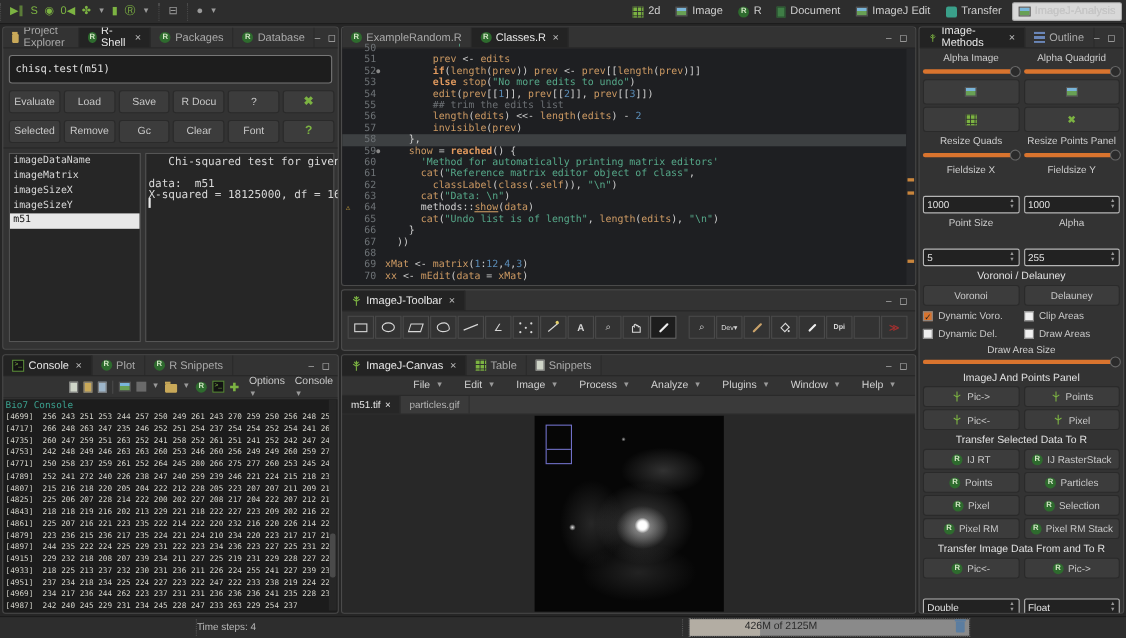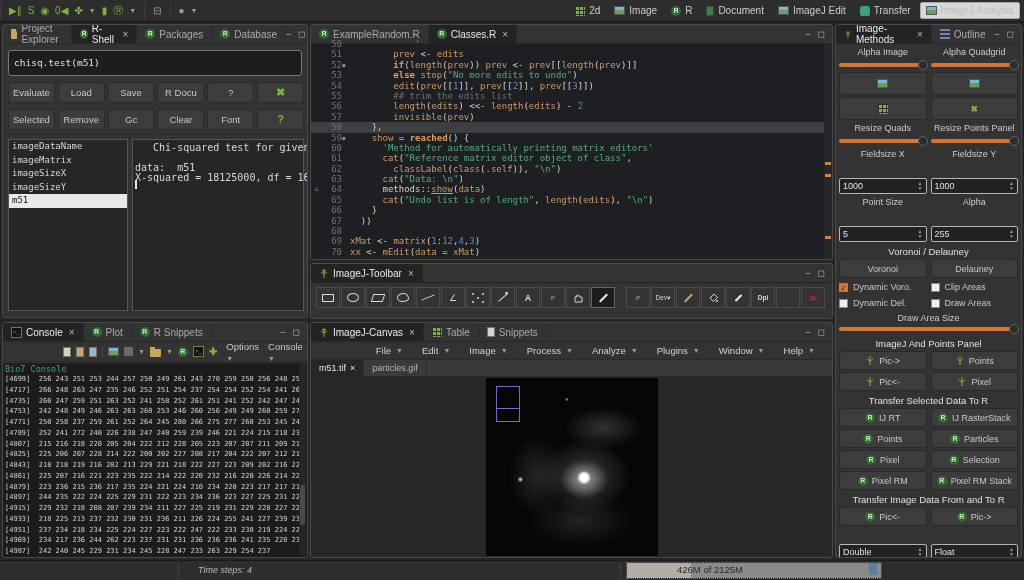--- a/index.html
+++ b/index.html
@@ -162,21 +162,21 @@
   .mtext { height:16px; background:#222; border:1px solid #b5b5b5; border-radius:2px; color:#e2e2e2;
     font-size:9px; display:flex; align-items:center; padding:0 3px; }
   .chk { display:flex; align-items:center; gap:5px; color:#c9c9c9; font-size:9px; height:14px; }
   .chk .box { width:9px; height:9px; background:#f0f0f0; border:1px solid #888; flex:none; }
   .chk.checked .box { background:#d9742e; }
   .chk.checked .box::after { content:"✓"; color:#222; font-size:8px; line-height:9px; display:block; text-align:center; }
 
   
   #statusbar { position:absolute; left:0; top:560px; width:1024px; height:20px; background:#2d2d2d;
     border-top:1px solid #1b1b1b; }
-  #timesteps { position:absolute; left:198px; top:4px; color:#b9b9b9; font-size:9px;font-style:italic; }
+  #timesteps { position:absolute; left:179px; top:4px; color:#b9b9b9; font-size:9px; }
   #ts-sep1 { position:absolute; left:178px; top:2px; bottom:2px; border-left:1px dotted #555; }
   #heap { position:absolute; left:627px; top:2px; width:254px; height:15px; background:#8a8a8a;
     outline:1px dotted #666; }
   #heap-fill { position:absolute; left:0; top:0; bottom:0; width:25%; background:#b3ada3; }
   #heap-label { position:absolute; left:50px; top:1px; color:#2a2a2a; font-size:9.5px; }
   #heap-trash { position:absolute; right:4px; top:2px; width:8px; height:10px; background:#5b7da0;
     border-radius:1px; }
   #heap-trash::before { content:""; position:absolute; left:-1px; top:-2px; width:10px; height:2px; background:#5b7da0; }
   #ts-sep2 { position:absolute; left:620px; top:2px; bottom:2px; border-left:1px dotted #555; }
 </style>

